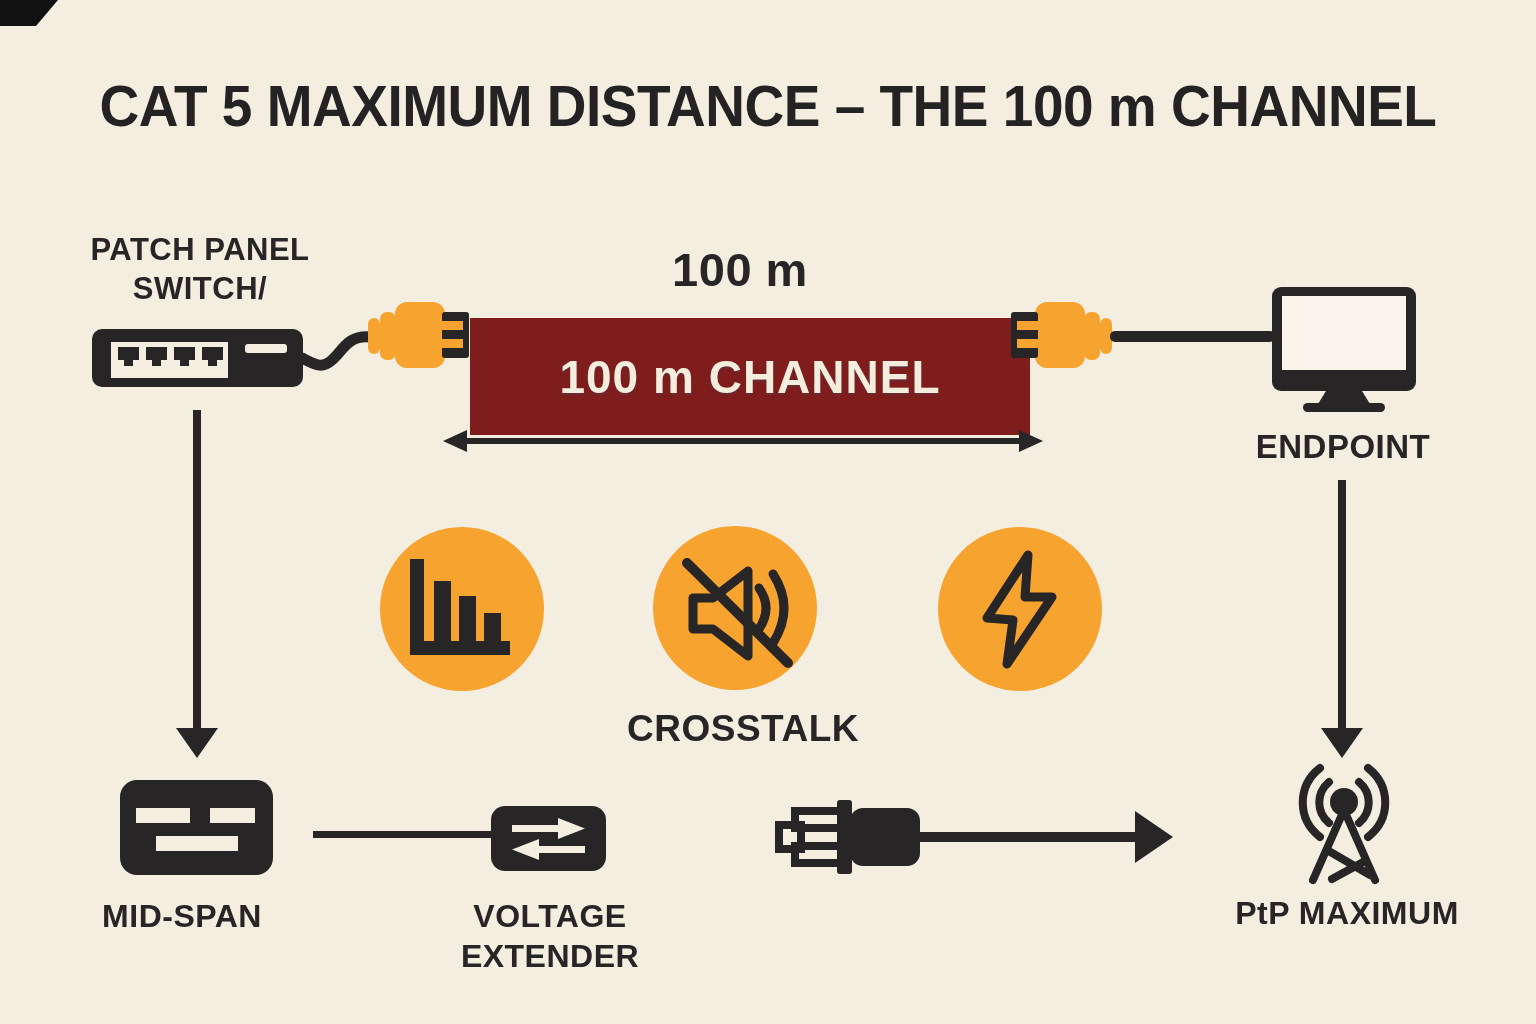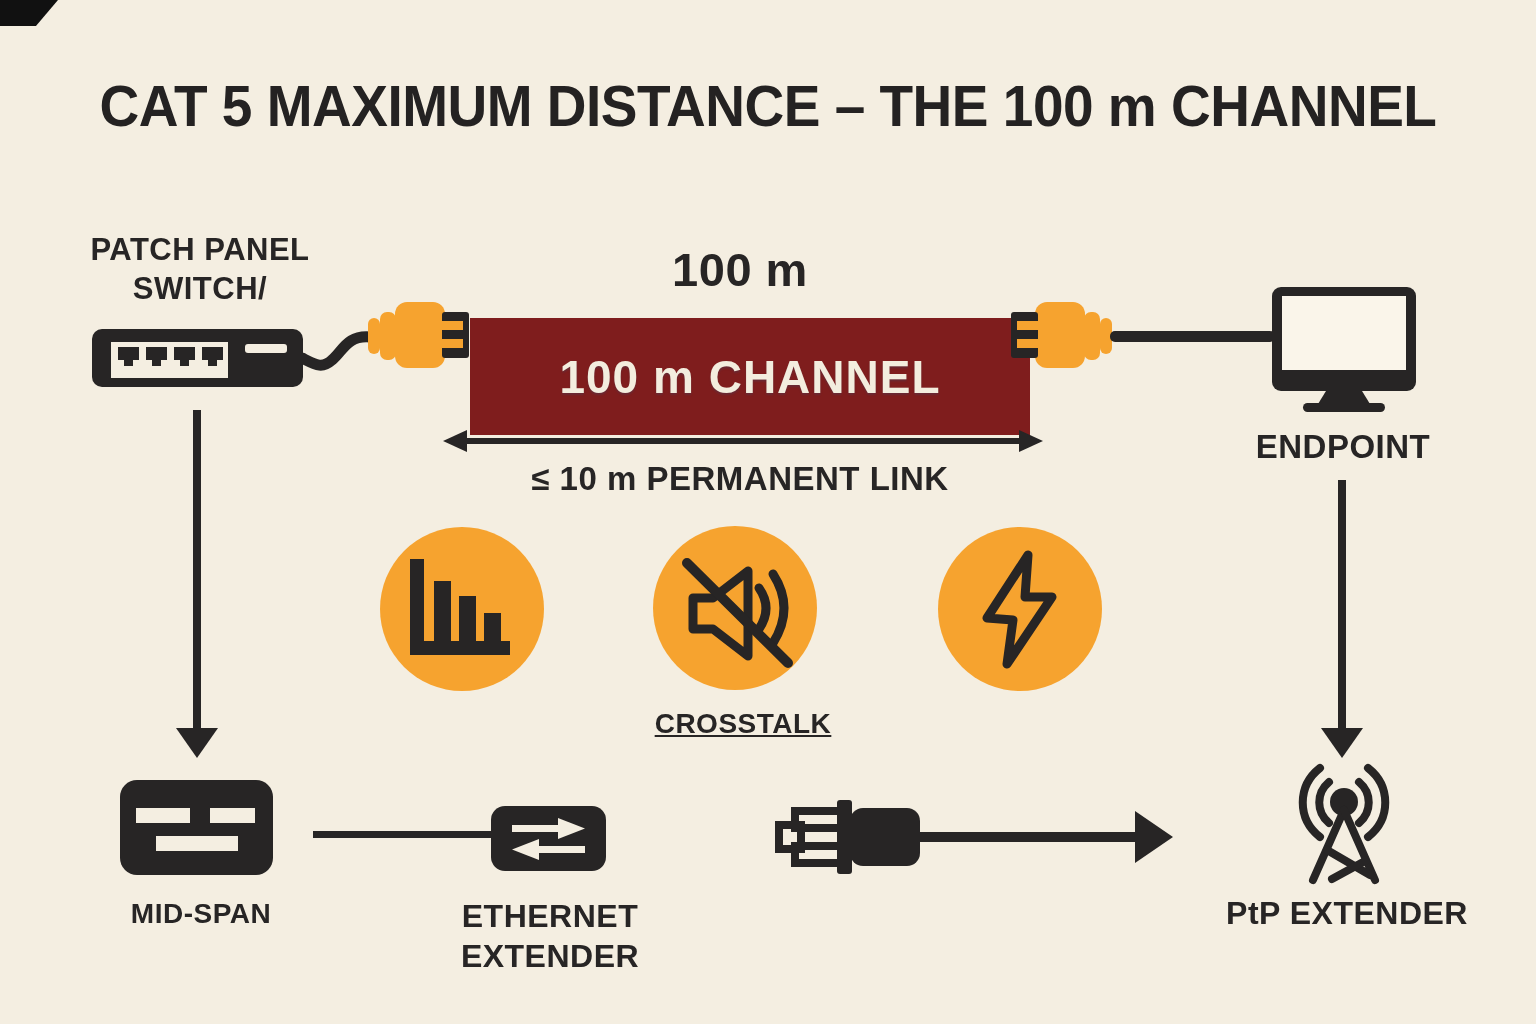--- a/index.html
+++ b/index.html
@@ -89,23 +89,20 @@
   <div class="channel-bar">
     <span>100 m CHANNEL</span>
   </div>
 
   <svg class="abs" style="left:443px;top:428px;" width="600" height="26" viewBox="0 0 600 26">
     <line x1="16" y1="13" x2="584" y2="13" stroke="#272525" stroke-width="6"></line>
     <polygon points="0,13 24,2 24,24" fill="#272525"></polygon>
     <polygon points="600,13 576,2 576,24" fill="#272525"></polygon>
   </svg>
 
-  <div class="lbl" style="left:440px;top:458px;width:600px;font-size:33px;">
-    <span>≤ 10 m PERMANENT LINK</span>
-  </div>
 
   <svg class="abs" style="left:1009px;top:300px;" width="106" height="70" viewBox="0 0 106 70">
     <g transform="translate(106,0) scale(-1,1)">
       <rect x="3" y="18" width="12" height="36" rx="6" fill="#F6A32F"></rect>
       <rect x="15" y="12" width="16" height="48" rx="7" fill="#F6A32F"></rect>
       <rect x="30" y="2" width="50" height="66" rx="12" fill="#F6A32F"></rect>
       <rect x="77" y="12" width="27" height="46" rx="3" fill="#272525"></rect>
       <rect x="77" y="21" width="21" height="9" fill="#F6A32F"></rect>
       <rect x="77" y="39" width="21" height="9" fill="#F6A32F"></rect>
     </g>
@@ -144,51 +141,51 @@
   </div>
 
   <div class="circle" style="left:653px;top:526px;">
     <svg width="164" height="164" viewBox="0 0 164 164">
       <path d="M40 72 H60 L95 45 V130 L60 103 H40 Z" stroke="#272525" stroke-width="9" fill="none" stroke-linejoin="round"></path>
       <path d="M106 62 Q120 82 106 103" stroke="#272525" stroke-width="9" fill="none" stroke-linecap="round"></path>
       <path d="M120 48 Q142 82 120 117" stroke="#272525" stroke-width="9" fill="none" stroke-linecap="round"></path>
       <line x1="34" y1="37" x2="135" y2="137" stroke="#272525" stroke-width="10" stroke-linecap="round"></line>
     </svg>
   </div>
-  <div class="lbl" style="left:613px;top:706px;width:260px;font-size:28px;text-decoration:underline;">
+  <div class="lbl" style="left:613px;top:706px;width:260px;font-size:37px;">
     <span>CROSSTALK</span>
   </div>
 
   <div class="circle" style="left:938px;top:527px;">
     <svg width="164" height="164" viewBox="0 0 164 164">
       <path d="M90 28 L49 91 L75 93 L69 137 L114 70 L87 70 Z" stroke="#272525" stroke-width="9" fill="none" stroke-linejoin="round"></path>
     </svg>
   </div>
 
   <svg class="abs" style="left:120px;top:780px;" width="153" height="95" viewBox="0 0 153 95">
     <rect x="0" y="0" width="153" height="95" rx="17" fill="#272525"></rect>
     <rect x="16" y="28" width="54" height="15" fill="#F4EEE1"></rect>
     <rect x="90" y="28" width="45" height="15" fill="#F4EEE1"></rect>
     <rect x="36" y="56" width="82" height="15" fill="#F4EEE1"></rect>
   </svg>
-  <div class="lbl" style="left:71px;top:896px;width:260px;font-size:28px;">
+  <div class="lbl" style="left:52px;top:896px;width:260px;font-size:32px;">
     <span style="display:block">MID-SPAN</span>
   </div>
 
   <div class="abs" style="left:313px;top:831px;width:178px;height:7px;background:#272525;"></div>
 
   <svg class="abs" style="left:491px;top:806px;" width="115" height="65" viewBox="0 0 115 65">
     <rect x="0" y="0" width="115" height="65" rx="14" fill="#272525"></rect>
     <rect x="21" y="19" width="48" height="7" fill="#F4EEE1"></rect>
     <polygon points="67,12 67,33 94,22.5" fill="#F4EEE1"></polygon>
     <rect x="46" y="40" width="48" height="7" fill="#F4EEE1"></rect>
     <polygon points="48,33 48,54 21,43.5" fill="#F4EEE1"></polygon>
   </svg>
   <div class="lbl" style="left:420px;top:896px;width:260px;font-size:32px;">
-    <span style="display:block">ETHERNET</span>
+    <span style="display:block">VOLTAGE</span>
     <span style="display:block">EXTENDER</span>
   </div>
 
   <svg class="abs" style="left:775px;top:795px;" width="400" height="85" viewBox="0 0 400 85">
     <rect x="75" y="13" width="70" height="58" rx="13" fill="#272525"></rect>
     <rect x="62" y="5" width="15" height="74" rx="3" fill="#272525"></rect>
     <rect x="20" y="16" width="48" height="17" fill="none" stroke="#272525" stroke-width="8"></rect>
     <rect x="20" y="51" width="48" height="17" fill="none" stroke="#272525" stroke-width="8"></rect>
     <rect x="4" y="30" width="22" height="24" fill="none" stroke="#272525" stroke-width="8"></rect>
     <rect x="145" y="37" width="218" height="10" fill="#272525"></rect>
@@ -202,16 +199,16 @@
       <path d="M64 52 L95 122"></path>
       <path d="M47 92 L90 117"></path>
       <path d="M85 103 L52 121"></path>
       <path d="M40 10 C17 28 17 61 40 79"></path>
       <path d="M49 24 C36 35 36 54 49 65"></path>
       <path d="M88 10 C111 28 111 61 88 79"></path>
       <path d="M79 24 C92 35 92 54 79 65"></path>
     </g>
   </svg>
   <div class="lbl" style="left:1217px;top:893px;width:260px;font-size:32px;">
-    <span>PtP EXTENDER</span>
+    <span>PtP MAXIMUM</span>
   </div>
 
 </div>
 
 </body></html>

